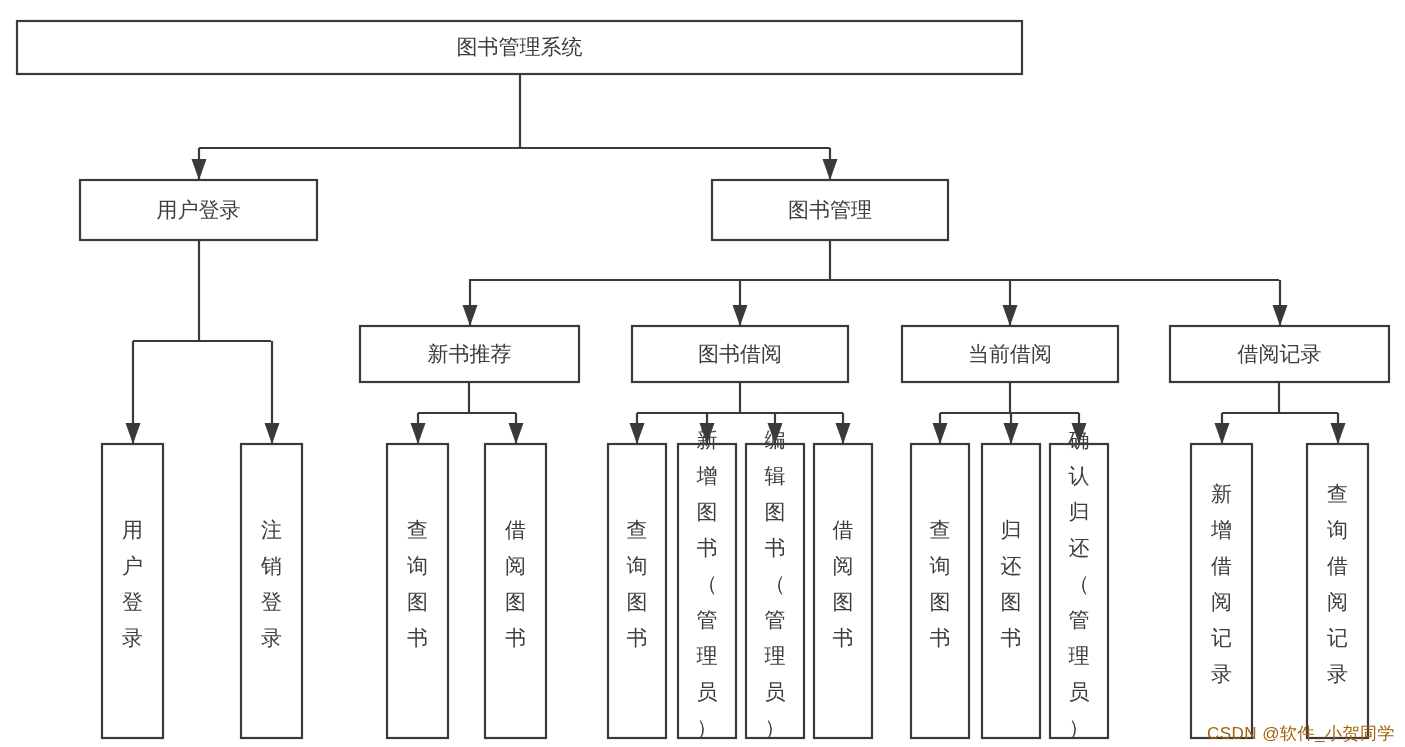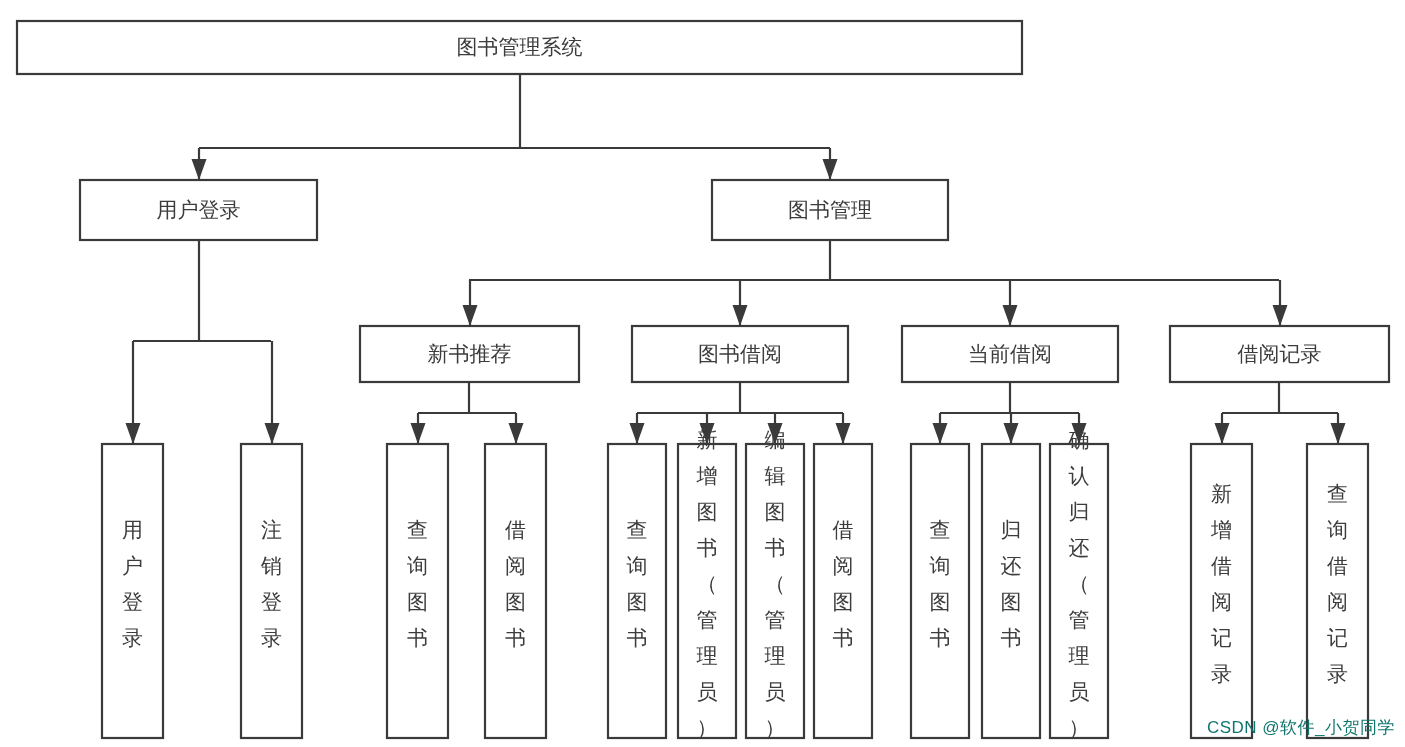--- a/index.html
+++ b/index.html
@@ -51,24 +51,24 @@
   }
   .node-label-vertical {
     fill: #3c3c3c;
     font-family: "Liberation Sans", "DejaVu Sans", sans-serif;
     font-size: 21px;
     text-anchor: middle;
   }
   .watermark-text {
     position: absolute;
     right: 10px;
-    bottom: 16px;
+    bottom: 10px;
     font-family: "Liberation Sans", "DejaVu Sans", sans-serif;
     font-size: 17px;
-    color: #0f766e;
+    color: #a16207;
     white-space: nowrap;
     letter-spacing: 0.5px;
     pointer-events: none;
     text-align: center;
   }
 </style>
 </head>
 <body>
 
 <div id="diagram-root">

